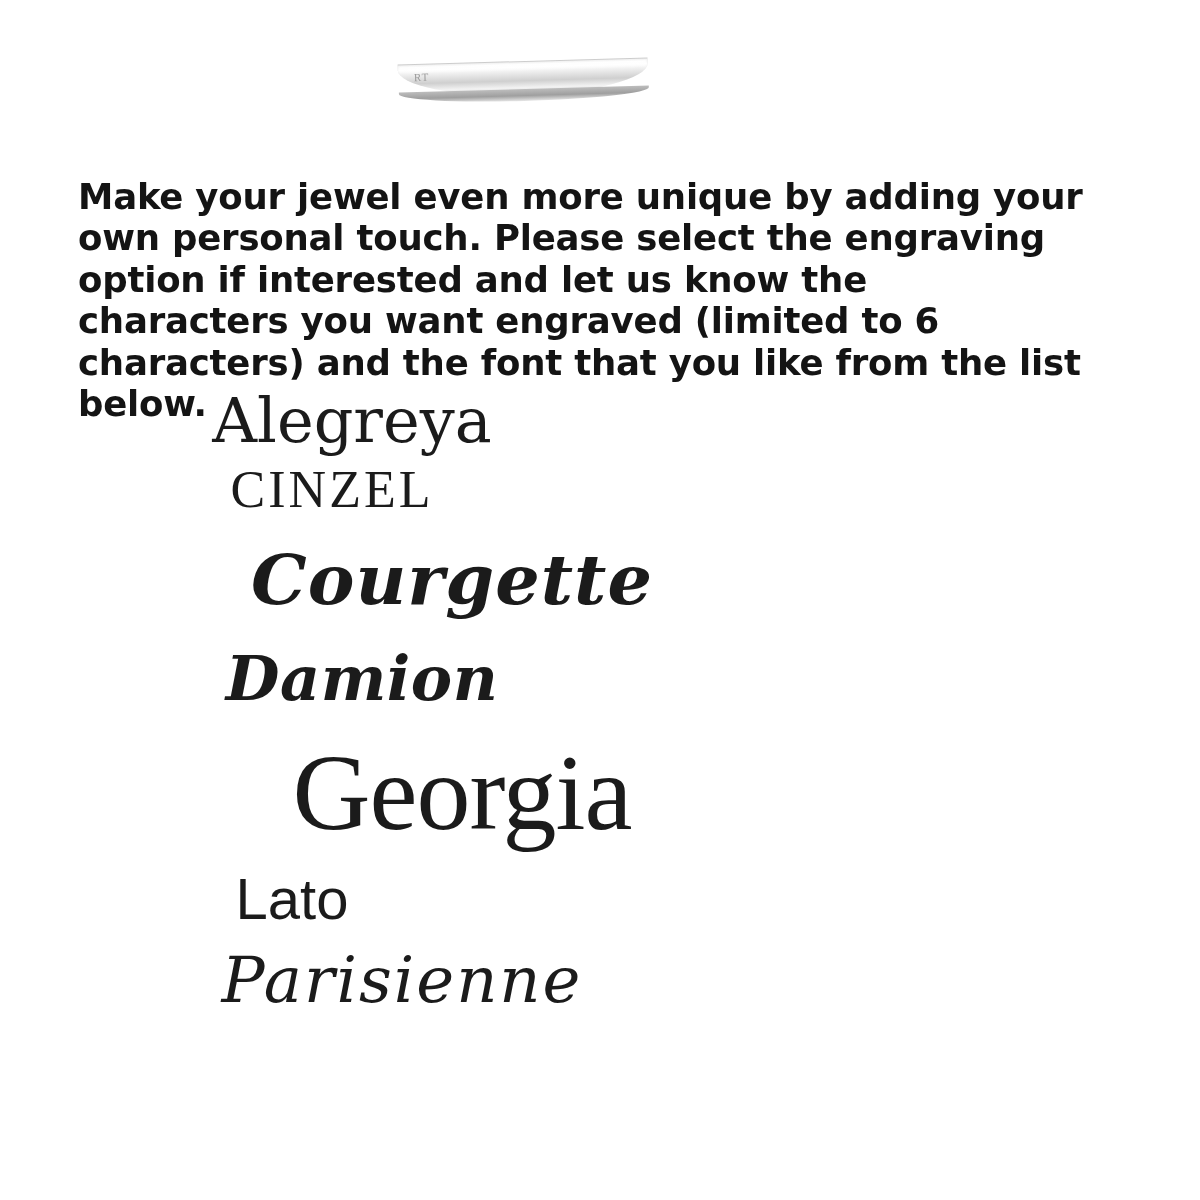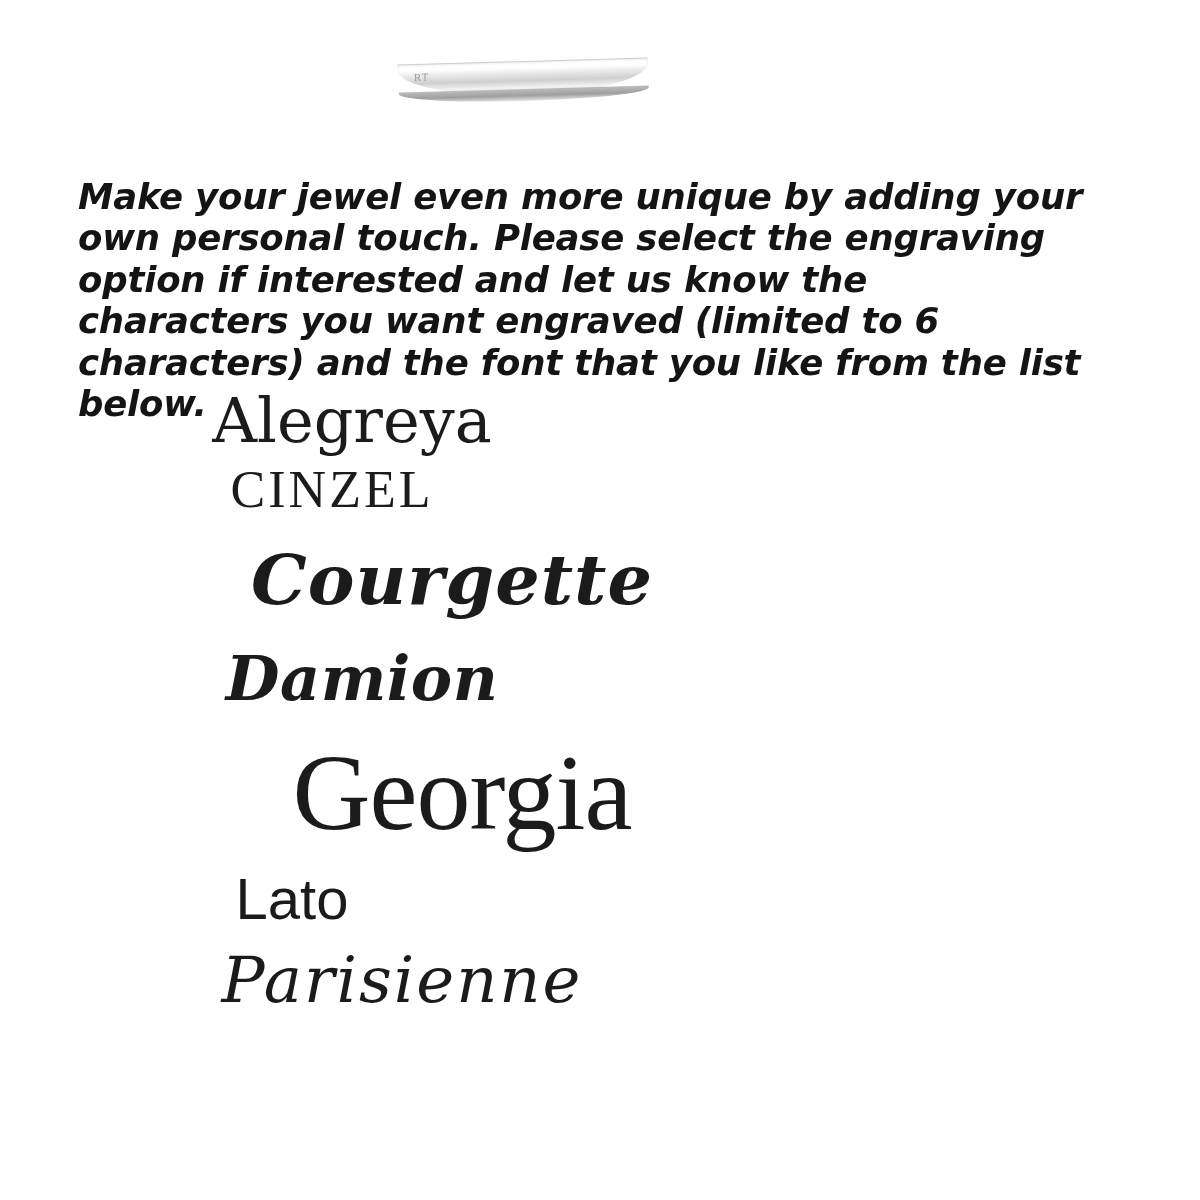--- a/index.html
+++ b/index.html
@@ -77,21 +77,20 @@
     position: absolute;
     top: 140px;
     left: 78px;
     width: 1005px;
     font-size: 35.5px;
     line-height: 1.17;
     font-weight: 700;
     letter-spacing: -0.2px;
     color: #141414;
     font-family: "DejaVu Sans", sans-serif;
-    font-style: italic;
   }
 
   
   .font-list {
     position: absolute;
     top: 390px;
     left: 0;
     width: 1004px;
   }
   .font-row {

